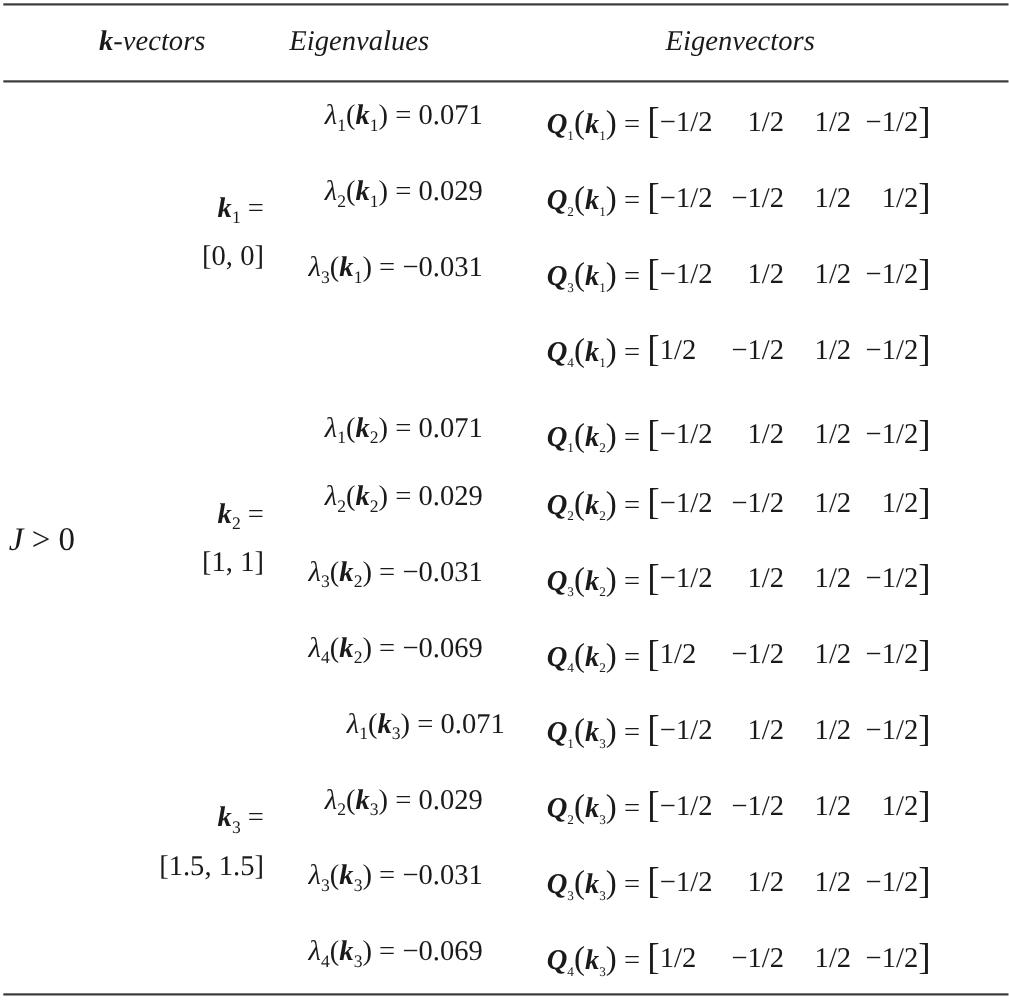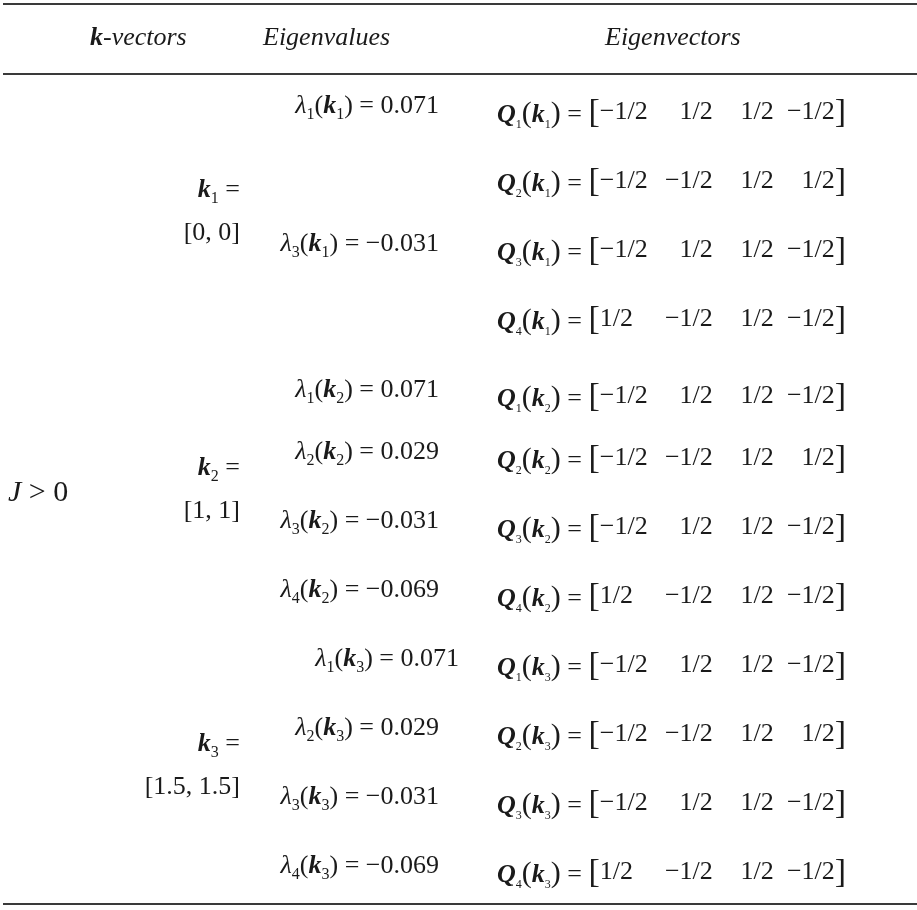--- a/index.html
+++ b/index.html
@@ -69,20 +69,21 @@
             <span class="cells">
               <span class="cell">−1/2</span>
               <span class="cell">1/2</span>
               <span class="cell">1/2</span>
               <span class="cell">−1/2</span>
             </span>
             <span class="br">]</span>
           </span></div>
       </div>
       <div class="row" style="top: 156.1px;">
+        <div class="eval"><i>λ</i><sub class="s">2</sub><span>(</span><b>k</b><sub class="s">1</sub><span>)</span><span> = </span><span>0.029</span></div>
         <div class="evec"><span class="q">Q</span><sub>2</sub><span class="paren">(</span><span class="k">k</span><sub>1</sub><span class="paren">)</span><span> = </span><span class="vec">
             <span class="br">[</span>
             <span class="cells">
               <span class="cell">−1/2</span>
               <span class="cell">−1/2</span>
               <span class="cell">1/2</span>
               <span class="cell">1/2</span>
             </span>
             <span class="br">]</span>
           </span></div>

